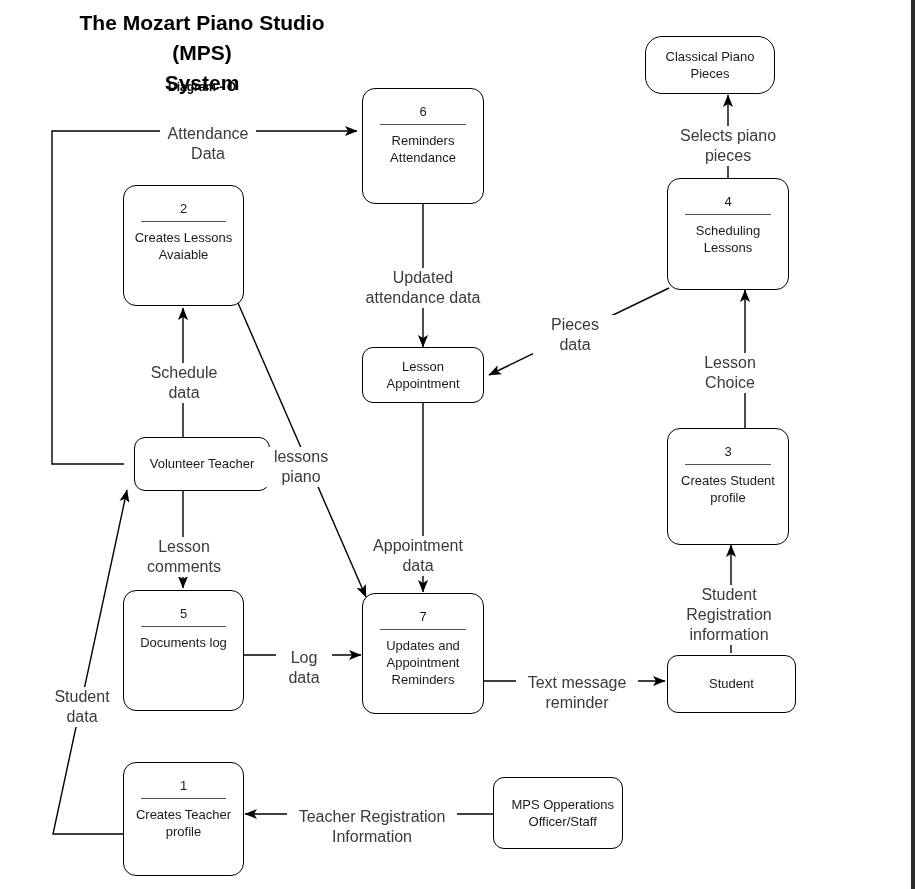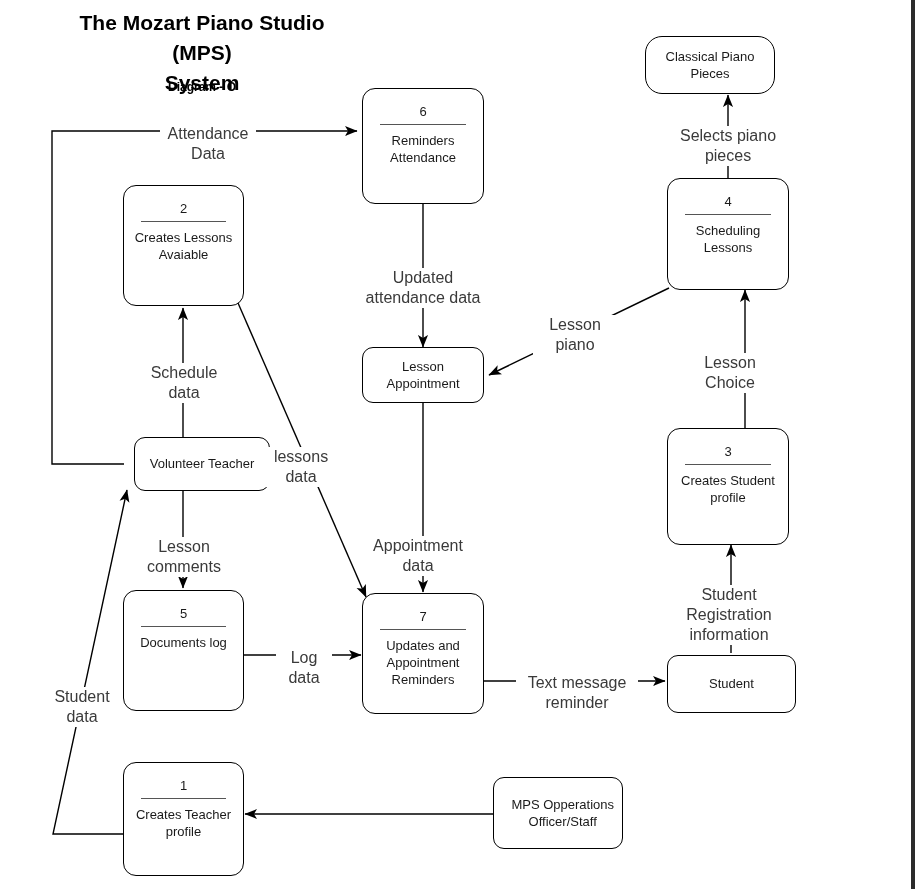--- a/index.html
+++ b/index.html
@@ -150,41 +150,42 @@
       <path d="M493,814 L245,814" marker-end="url(#ah)"></path>
     </g>
   </svg>
 
   <div class="flow-label" style="left:160px; top:124px; width:96px;">Attendance Data</div>
 
   <div class="flow-label" style="left:663px; top:126px; width:130px;">Selects piano pieces</div>
 
   <div class="flow-label" style="left:352px; top:268px; width:142px;">Updated attendance data</div>
 
-  <div class="flow-label" style="left:533px; top:315px; width:84px;">Lesson piano</div>
+  <div class="flow-label" style="left:533px; top:315px; width:84px;">Pieces data</div>
 
   <div class="flow-label" style="left:684px; top:353px; width:92px;">Lesson Choice</div>
 
   <div class="flow-label" style="left:140px; top:363px; width:88px;">Schedule data</div>
 
-  <div class="flow-label" style="left:265px; top:447px; width:72px;">lessons data</div>
+  <div class="flow-label" style="left:265px; top:447px; width:72px;">lessons piano</div>
 
   <div class="flow-label" style="left:366px; top:492px; width:104px;margin-top:44px;">Appointment data</div>
 
   <div class="flow-label" style="left:134px; top:537px; width:100px;">Lesson comments</div>
 
   <div class="flow-label" style="left:276px; top:648px; width:56px;">Log data</div>
 
   <div class="flow-label" style="left:516px; top:673px; width:122px;">Text message reminder</div>
 
   <div class="flow-label" style="left:666px; top:585px; width:126px;">Student Registration
 information</div>
 
   <div class="flow-label" style="left:45px; top:687px; width:74px;">Student data</div>
 
+  <div class="flow-label" style="left:287px; top:807px; width:170px;">Teacher Registration Information</div>
 
   <div class="node store" style="left:645px; top:36px; width:130px; height:58px;border-radius:17px;">
     <div class="store-label">Classical Piano Pieces</div>
   </div>
 
   <div class="node process" style="left:362px; top:88px; width:122px; height:116px;">
     <div class="proc-num">6</div>
     <div class="proc-rule"></div>
     <div class="proc-label">Reminders
 Attendance</div>

